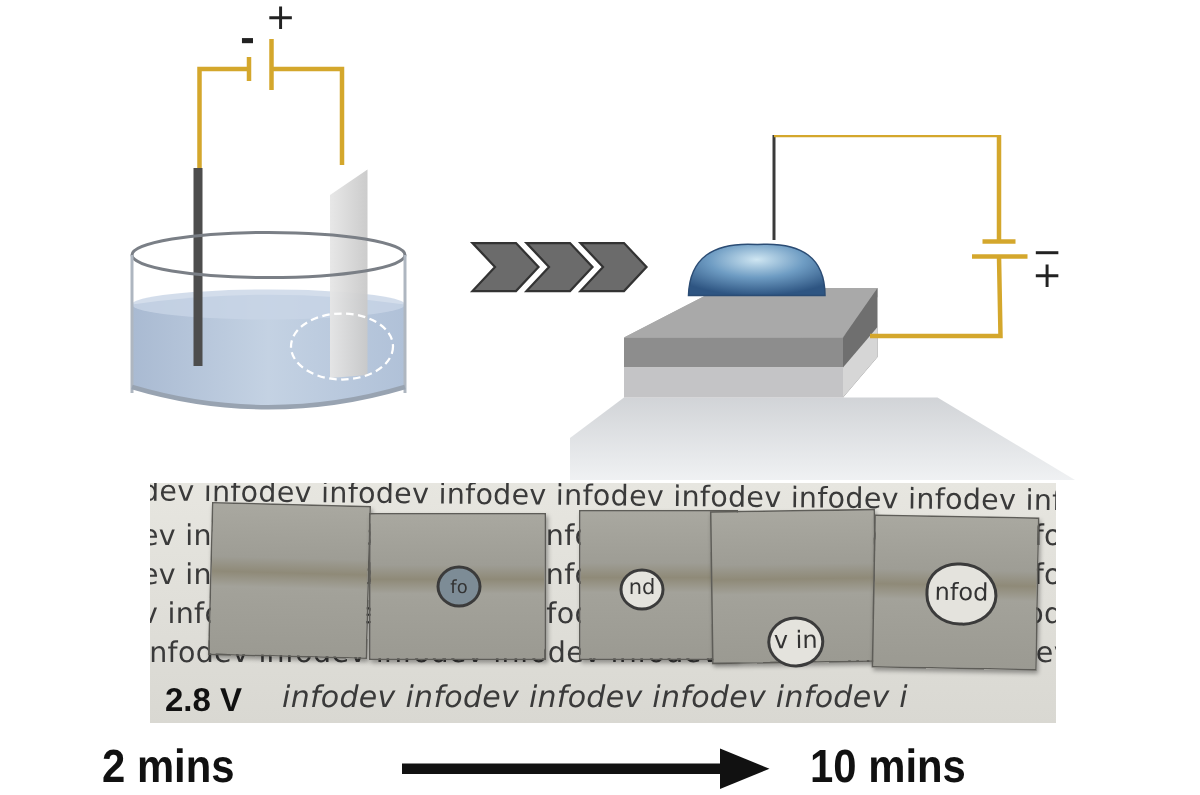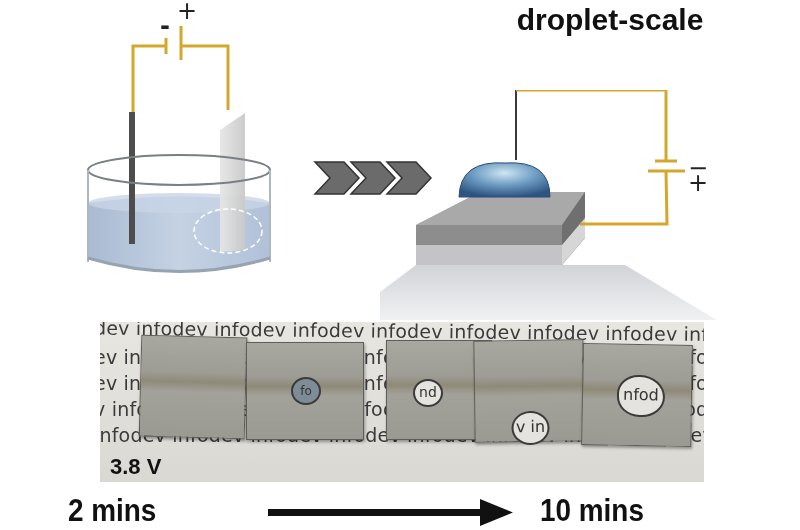--- a/index.html
+++ b/index.html
@@ -11,21 +11,20 @@
   .photo-text { position: absolute; left: -6px; font-family: "DejaVu Sans", sans-serif; font-size: 19px; color: #3a3a3a; white-space: nowrap; letter-spacing: 0.2px; }
   .chip { position: absolute; background: linear-gradient(180deg, #a9a8a0 0%, #9e9d95 35%, #8f8a78 45%, #a3a29a 55%, #9b9a92 100%); border: 1px solid #5e5d58; box-shadow: 1px 2px 3px rgba(0,0,0,0.35); }
   .hole { position: absolute; border-radius: 50%; background: #e4e3dd; border: 2px solid #3b3b3b; overflow: hidden; font-family: "DejaVu Sans", sans-serif; font-size: 18px; color: #333; text-align: center; }
   .voltage { font-weight: bold; font-size: 22px; color: #111; }
   .time { font-weight: bold; font-size: 31px; color: #111; font-family: "Liberation Sans", sans-serif; transform: scaleX(0.9); transform-origin: left; }
 </style>
 </head>
 <body>
 
 <div class="abs title" style="left:460px; top:2px; width:300px;">
-  <div>droplet-scale</div>
 </div>
 
 <svg class="abs" style="left:0; top:0;" width="310" height="300" viewBox="0 0 310 300">
 
   <g stroke="#d4a72c" stroke-width="3" fill="none">
     <polyline points="133,155 133,46 165,46"></polyline>
     <polyline points="182,46 228,46 228,110"></polyline>
   </g>
 
   <line x1="166" y1="38" x2="166" y2="54" stroke="#d4a72c" stroke-width="3"></line>
@@ -119,21 +118,22 @@
   <div class="chip" style="left:266px; top:18px; width:104px; height:98px;margin-left:20px;">
     <div class="hole" style="left:26px; top:38px; width:26px; height:24px; font-size:14px; line-height:22px;">nd</div>
   </div>
   <div class="chip" style="left:374px; top:18px; width:108px; height:100px; transform:rotate(-0.8deg);">
     <div class="hole" style="left:36px; top:46px; width:34px; height:30px; font-size:16px; line-height:28px;margin-top:24px;">v in</div>
   </div>
   <div class="chip" style="left:482px; top:22px; width:108px; height:100px; transform:rotate(1deg);">
     <div class="hole" style="left:34px; top:30px; width:44px; height:38px; border-radius:46% 54% 50% 50%; font-size:16px; line-height:36px;">nfod</div>
   </div>
 
-  <div class="abs voltage" style="left:10px; top:132px;">3.8 V</div>
+  <div class="abs voltage" style="left:10px; top:132px;">2.8 V</div>
+  <div class="photo-text" style="left:88px; top:130px; font-style:italic; font-size:20px;">infodev infodev infodev infodev infodev i</div>
 </div>
 
 <div class="abs time" style="left:68px; top:493px;">2 mins</div>
 <svg class="abs" style="left:268px; top:496px;" width="246" height="34" viewBox="0 0 246 34">
   <rect x="0" y="13" width="215" height="7" fill="#111"></rect>
   <polygon points="212,3 245,16.5 212,30" fill="#111"></polygon>
 </svg>
 <div class="abs time" style="left:540px; top:493px;">10 mins</div>
 
 </body></html>

